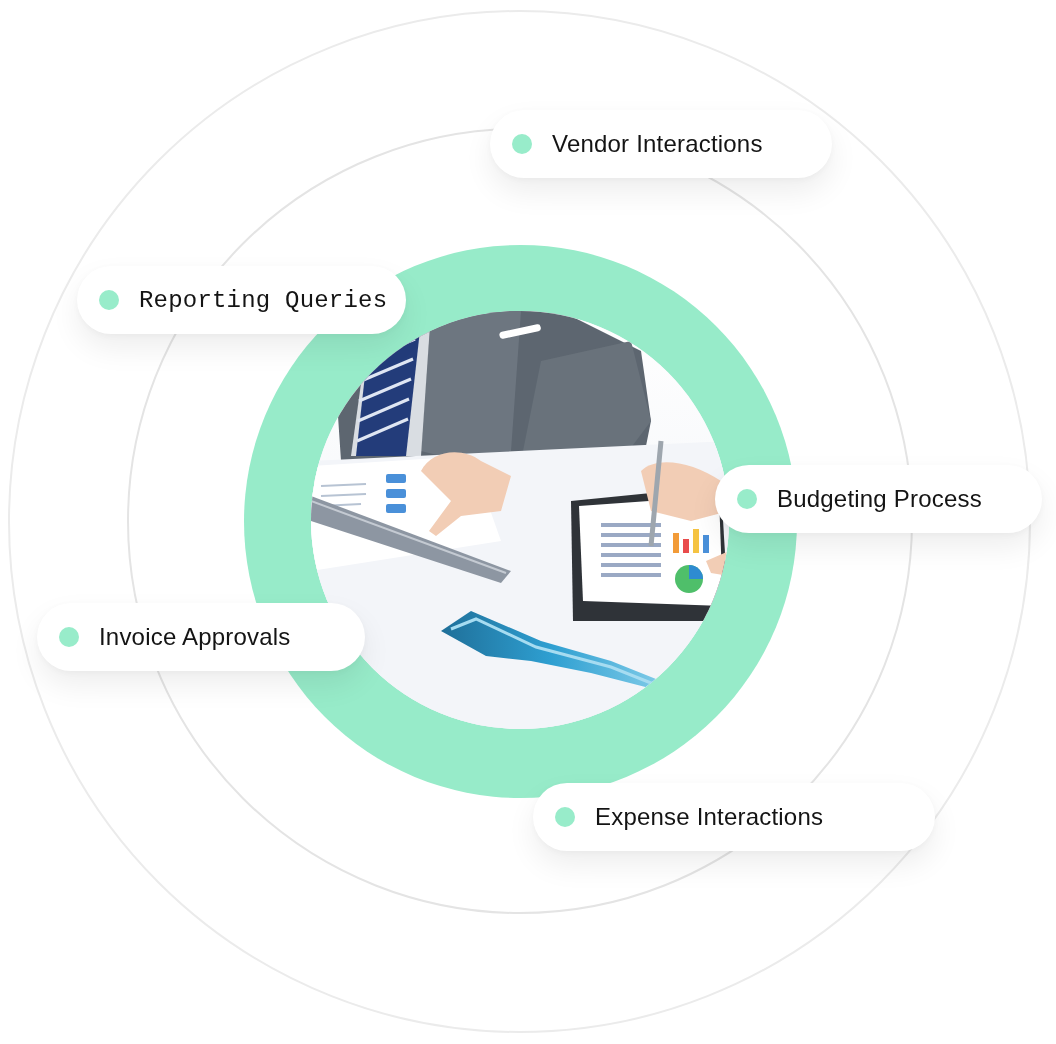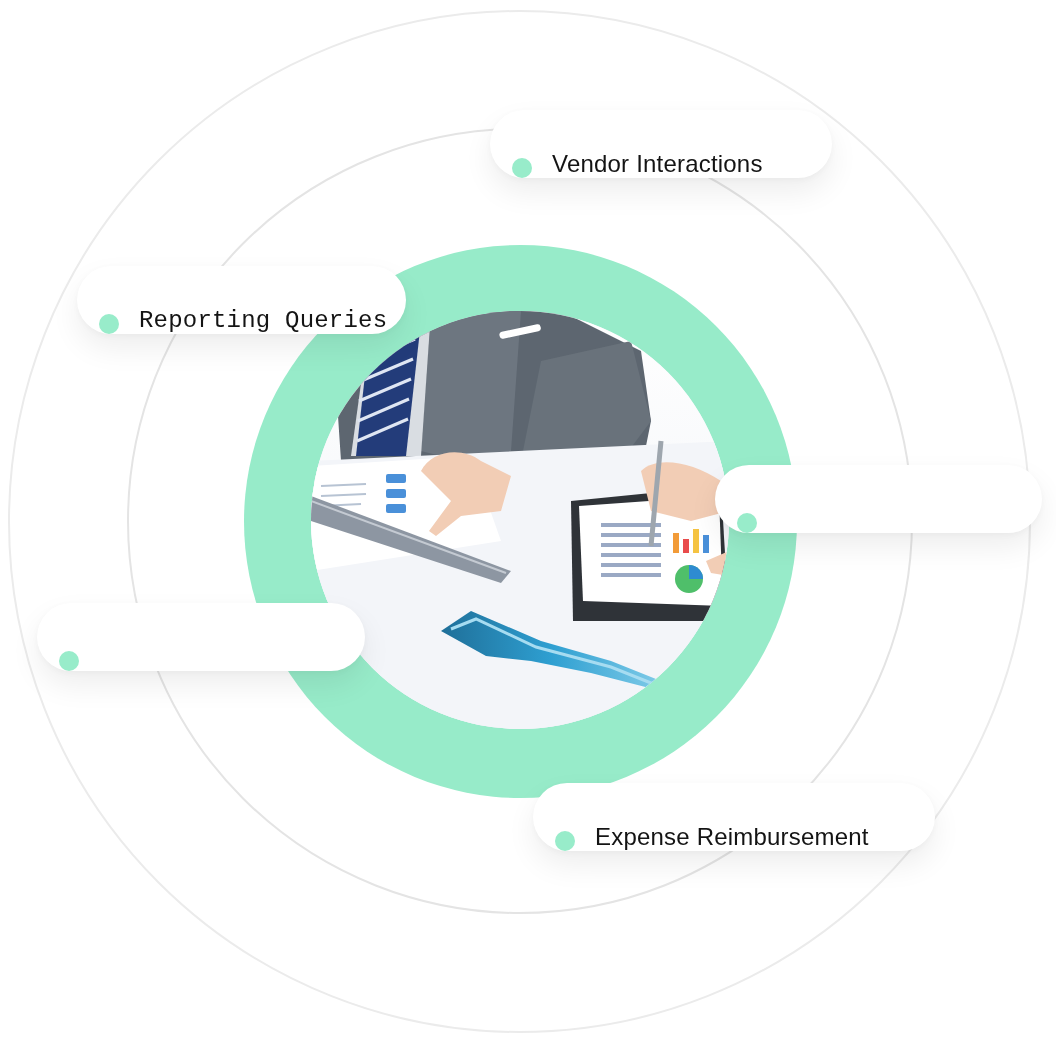--- a/index.html
+++ b/index.html
@@ -6,21 +6,21 @@
   body { width:1056px; height:1044px; position:relative; overflow:hidden;
          font-family:"Liberation Sans", "DejaVu Sans", sans-serif; }
   .ring { position:absolute; border-radius:50%; box-sizing:border-box; }
   .ring-outer { left:8px; top:10px; width:1023px; height:1023px; border:2px solid #ebebeb; }
   .ring-inner { left:127px; top:128px; width:786px; height:786px; border:2px solid #e4e4e4; }
   .ring-green { left:244px; top:245px; width:553px; height:553px; background:#97ebc9; }
   .photo { position:absolute; left:311px; top:311px; width:418px; height:418px; border-radius:50%; overflow:hidden; background:#eef1f6; }
   .photo svg { display:block; }
   .pill { position:absolute; height:68px; background:#ffffff; border-radius:34px;
           box-shadow:0 14px 30px rgba(0,0,0,0.07), 0 2px 6px rgba(0,0,0,0.03);
-          display:flex; align-items:flex-end; box-sizing:border-box; padding-left:22px; }
+          display:flex; align-items:center; box-sizing:border-box; padding-left:22px; }
   .pill .dot { width:20px; height:20px; border-radius:50%; flex:0 0 auto; }
   .pill .label { margin-left:20px; font-size:24px; color:#141414; letter-spacing:0.2px; white-space:nowrap; }
 </style>
 </head>
 <body>
 
 <div class="ring ring-outer"></div>
 <div class="ring ring-inner"></div>
 <div class="ring ring-green"></div>
 
@@ -107,22 +107,24 @@
   <span class="label">Vendor Interactions</span>
 </div>
 
 <div class="pill" style="left:77px; top:266px; width:329px;font-family:Liberation Mono, monospace;">
   <span class="dot" style="background:#98ecca;"></span>
   <span class="label">Reporting Queries</span>
 </div>
 
 <div class="pill" style="left:715px; top:465px; width:327px;">
   <span class="dot" style="background:#98ecca;"></span>
+  <span class="label">Budgeting Process</span>
 </div>
 
 <div class="pill" style="left:37px; top:603px; width:328px;">
   <span class="dot" style="background:#98ecca;"></span>
+  <span class="label">Invoice Approvals</span>
 </div>
 
 <div class="pill" style="left:533px; top:783px; width:402px;">
   <span class="dot" style="background:#98ecca;"></span>
-  <span class="label">Expense Reimbursement</span>
+  <span class="label">Expense Interactions</span>
 </div>
 
 </body></html>

